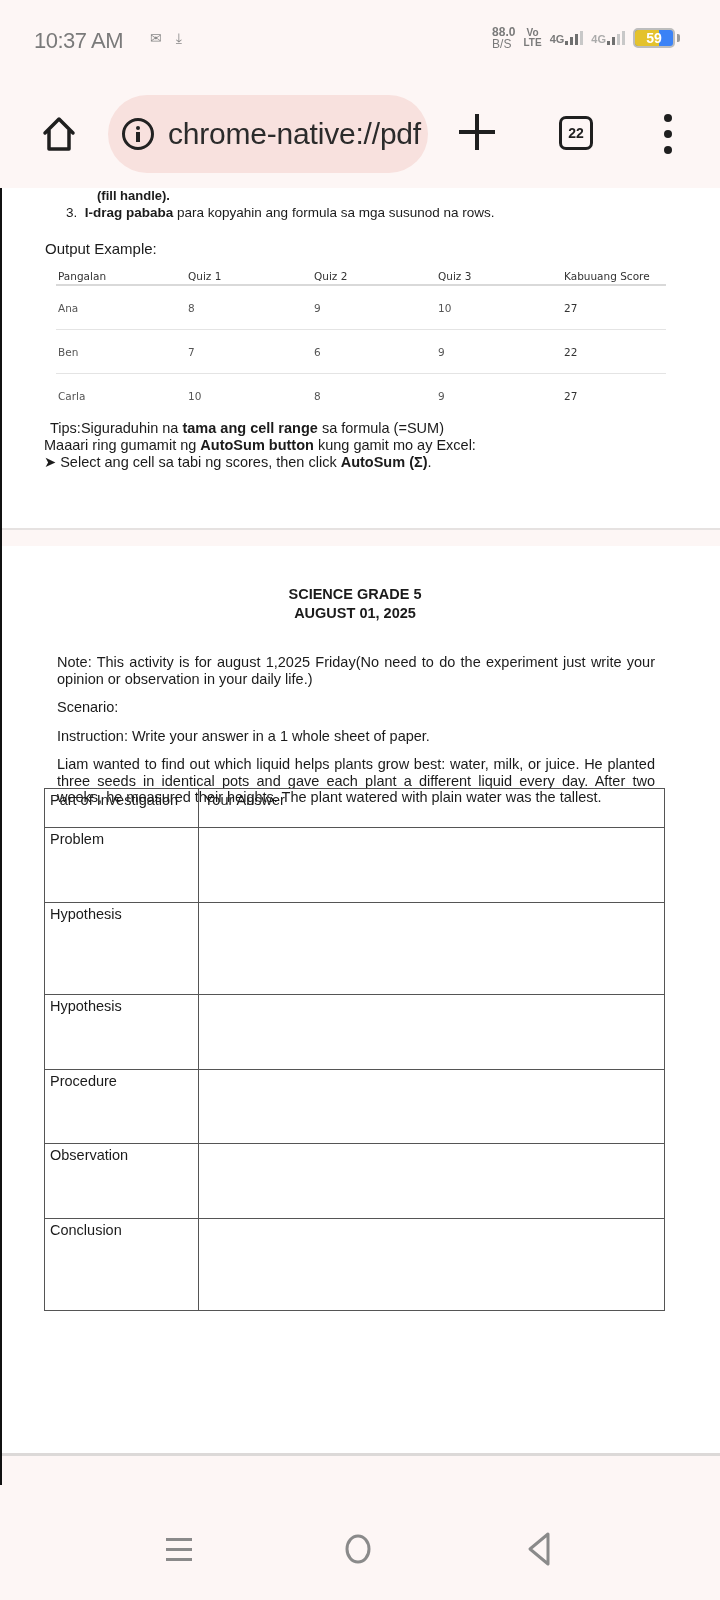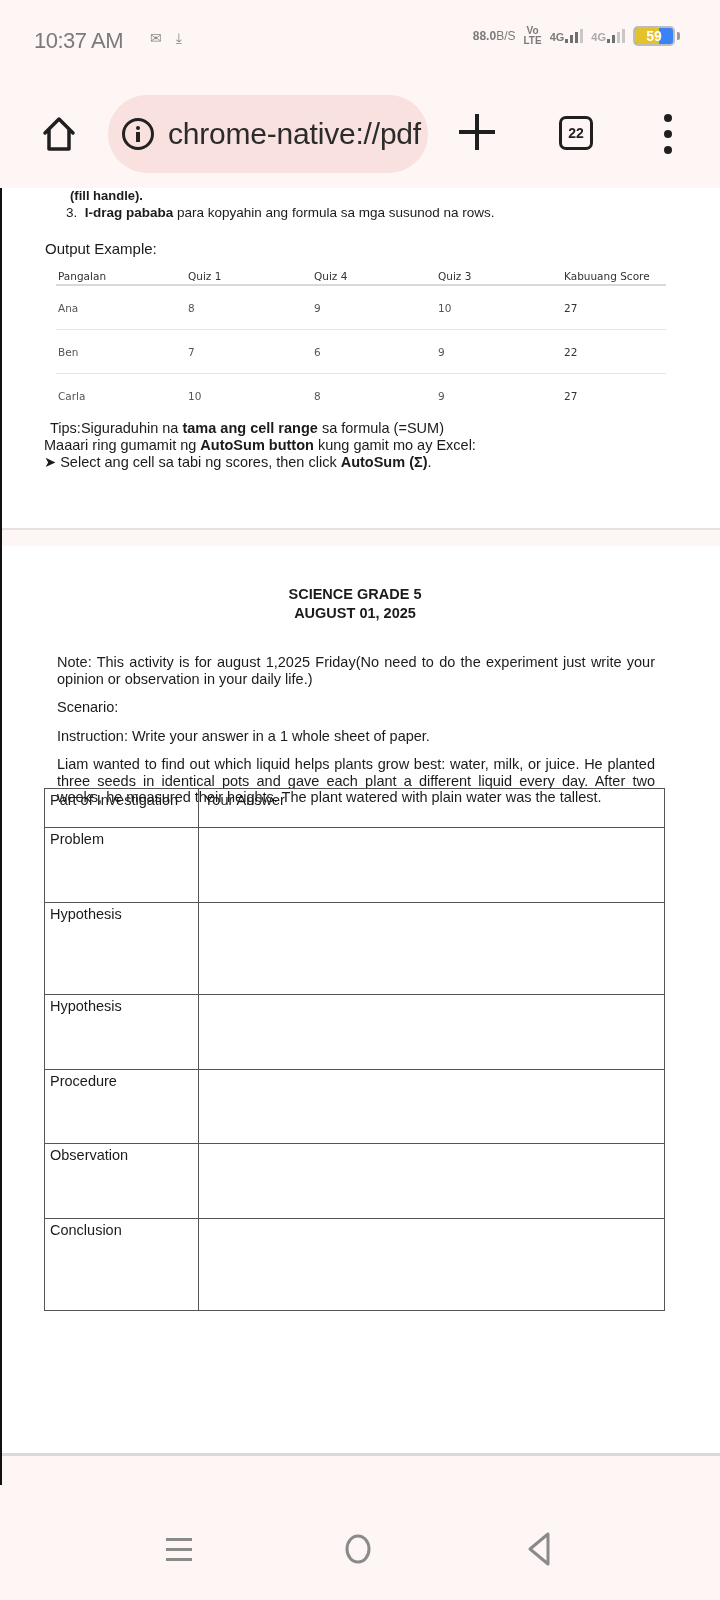--- a/index.html
+++ b/index.html
@@ -4,21 +4,21 @@
 <style>
   * { box-sizing: border-box; margin: 0; padding: 0; }
   html, body { width: 720px; height: 1600px; overflow: hidden; background: #fdf6f5; }
   body { position: relative; font-family: "Liberation Sans", sans-serif; color: #1d1b1b; }
 
   
   .status-bar { position: absolute; top: 0; left: 0; width: 720px; height: 80px; background: #fdf6f5; }
   .status-time { position: absolute; left: 34px; top: 28px; font-size: 22px; color: #7a7a7a; letter-spacing: -0.5px; }
   .status-icons-left { position: absolute; left: 150px; top: 30px; font-size: 14px; color: #8a8a8a; display: flex; gap: 14px; }
   .status-right { position: absolute; right: 40px; top: 26px; display: flex; align-items: center; gap: 8px; color: #7a7a7a; }
-  .net-speed { display: flex; flex-direction: row; align-items: center; line-height: 1; margin-left: 16px; }
+  .net-speed { display: flex; flex-direction: column; align-items: flex-start; line-height: 1; margin-left: 16px; }
   .net-speed .v { font-size: 12px; font-weight: bold; }
   .net-speed .u { font-size: 12px; }
   .volte { display: flex; flex-direction: column; align-items: center; line-height: 1; font-size: 10px; font-weight: bold; }
   .sig { font-size: 11px; font-weight: bold; display: flex; align-items: flex-end; gap: 1px; }
   .bars { display: inline-flex; align-items: flex-end; gap: 2px; height: 14px; }
   .bars i { display: block; width: 3px; background: #6f6f6f; }
   .bars i.dim { background: #c8c8c8; }
   .battery { position: relative; width: 42px; height: 20px; border: 2px solid #bdbdbd; border-radius: 5px; background: #3b82f6; overflow: hidden; }
   .battery .fill { position: absolute; left: 0; top: 0; bottom: 0; width: 62%; background: #e4c22c; }
   .battery .pct { position: absolute; left: 0; right: 0; top: 0; text-align: center; font-size: 14px; font-weight: bold; color: #fff; line-height: 16px; }
@@ -39,21 +39,21 @@
   .tab-switcher { position: absolute; left: 548px; top: 36px; width: 34px; height: 34px; border: 3px solid #1f1f1f; border-radius: 7px; text-align: center; font-size: 14px; font-weight: bold; line-height: 28px; color: #1f1f1f; }
   .menu-btn { position: absolute; left: 650px; top: 34px; width: 14px; height: 40px; display: flex; flex-direction: column; justify-content: space-between; align-items: center; }
   .menu-btn i { display: block; width: 8px; height: 8px; border-radius: 50%; background: #1f1f1f; }
 
   
   .viewport { position: absolute; top: 188px; left: 0; width: 720px; height: 1297px; background: #fff; overflow: hidden; border-left: 2px solid #111; }
   .page-sep { position: absolute; left: 0; width: 720px; top: 340px; height: 18px; background: #fdf6f5; border-top: 2px solid #e6e2e1; }
   .page-bottom { position: absolute; left: 0; width: 720px; top: 1265px; height: 32px; background: #fdf6f5; border-top: 3px solid #dcd9d8; }
   .doc { position: absolute; font-family: "Liberation Sans", sans-serif; color: #1b1b1b; }
 
-  .p1-fill { left: 68px; top: 0px; font-size: 13px; font-weight: bold; }
+  .p1-fill { left: 95px; top: 0px; font-size: 13px; font-weight: bold; }
   .p1-step { left: 64px; top: 17px; font-size: 13.5px; }
   .p1-step b { font-weight: bold; }
   .p1-out { left: 43px; top: 52px; font-size: 15px; }
 
   .ex-table { position: absolute; left: 54px; top: 72px; width: 610px; font-family: "DejaVu Sans", sans-serif; font-size: 10.5px; color: #555; }
   .ex-row { position: relative; height: 44px; border-bottom: 1.5px solid #e4e4e4; }
   .ex-row.head { height: 26px; color: #333; border-bottom: 2px solid #d9d9d9; }
   .ex-row span { position: absolute; top: 50%; transform: translateY(-50%); }
   .ex-row.head span { top: 10px; transform: none; }
   .ex-row.last { border-bottom: none; }
@@ -143,21 +143,21 @@
   <div class="doc p1-step">
     <span>3.</span>&nbsp;
     <b>I-drag pababa</b><span> para kopyahin ang formula sa mga susunod na rows.</span>
   </div>
   <div class="doc p1-out">Output Example:</div>
 
   <div class="ex-table">
     <div class="ex-row head">
       <span class="c0">Pangalan</span>
       <span class="c1">Quiz 1</span>
-      <span class="c2">Quiz 4</span>
+      <span class="c2">Quiz 2</span>
       <span class="c3">Quiz 3</span>
       <span class="c4">Kabuuang Score</span>
     </div>
     <div class="ex-row">
       <span class="c0">Ana</span>
       <span class="c1">8</span>
       <span class="c2">9</span>
       <span class="c3">10</span>
       <span class="c4 total">27</span>
     </div>

